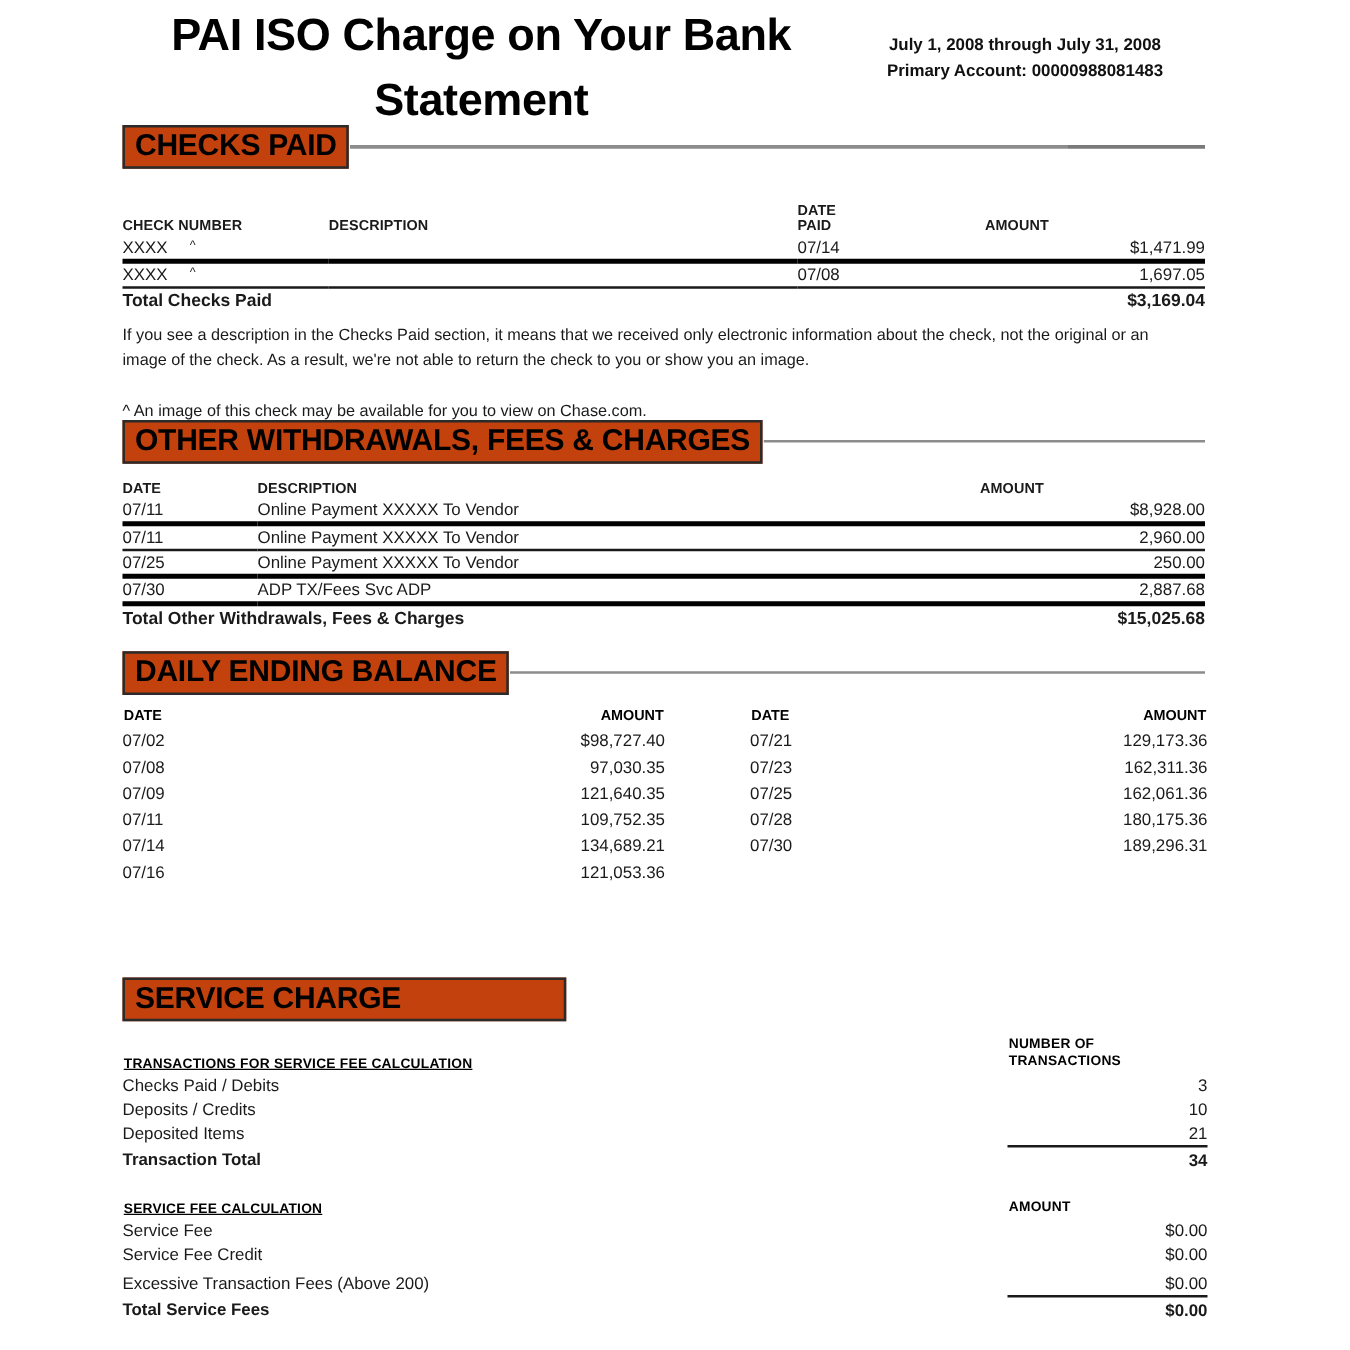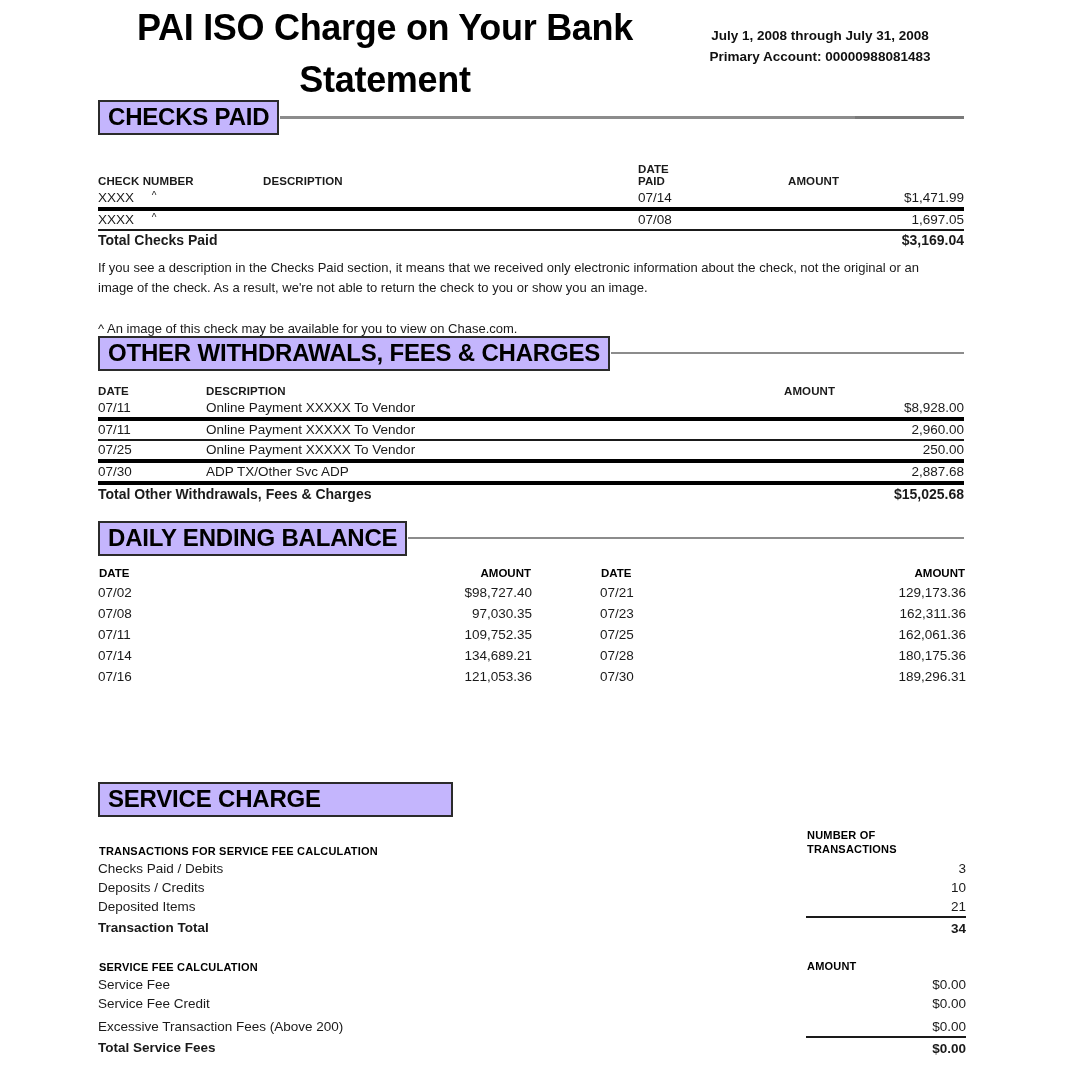--- a/index.html
+++ b/index.html
@@ -50,21 +50,21 @@
     display: flex;
     align-items: center;
   }
   .sec-box {
     border: 2px solid #2b2b2b;
     padding: 2px 8px 3px 8px;
     font-size: 24px;
     font-weight: bold;
     letter-spacing: -0.2px;
     line-height: 1.08;
-    background: #c4b5fd;
+    background: #c2410c;
     white-space: nowrap;
   }
   .sec-box.wide { width: 335px; }
   .sec-rule {
     flex: 1 1 auto;
     height: 2px;
     background: #8c8c8c;
     margin-left: 1px;
   }
   .sec-rule.bump { background: linear-gradient(to right,#8c8c8c 0%,#8c8c8c 84%,#7a7a7a 84%,#7a7a7a 100%); height: 3px; }
@@ -126,21 +126,21 @@
   .deb-col th.r, .deb-col td.r { text-align: right; }
   .deb-col td { padding: 3px 0; color: #1a1a1a; }
   .deb-col.right-col { padding-left: 68px; width: calc(50% - 68px); }
 
   
   .sc-tbl { width: 868px; border-collapse: collapse; font-size: 13.5px; margin-top: 4px; }
   .sc-tbl th {
     font-size: 11px; font-weight: bold; vertical-align: bottom;
     padding-bottom: 2px; white-space: pre-line; letter-spacing: 0.2px;
   }
-  .sc-tbl th.l { text-align: left; font-size: 11px; }
+  .sc-tbl th.l { text-align: left; font-size: 11px; text-decoration: underline; }
   .sc-tbl th.r { text-align: left; line-height: 1.3; }
   .sc-tbl td { padding: 2px 0; color: #1a1a1a; }
   .sc-tbl td.r { text-align: right; }
   .sc-tbl tr.sum td { border-top: 2px solid #1a1a1a; font-weight: bold; padding-top: 3px; }
   .sc-tbl tr.sum td.l { border-top: none; }
   .lbl-bold { font-weight: bold; }
 </style>
 </head>
 <body>
 
@@ -233,21 +233,21 @@
         <td>Online Payment XXXXX To Vendor</td>
         <td class="num">2,960.00</td>
       </tr>
       <tr class="thick">
         <td>07/25</td>
         <td>Online Payment XXXXX To Vendor</td>
         <td class="num">250.00</td>
       </tr>
       <tr class="thick">
         <td>07/30</td>
-        <td>ADP TX/Other Svc ADP</td>
+        <td>ADP TX/Fees Svc ADP</td>
         <td class="num">2,887.68</td>
       </tr>
       <tr class="total-row">
         <td colspan="2">Total Other Withdrawals, Fees &amp; Charges</td>
         <td class="num">$15,025.68</td>
       </tr>
     </tbody>
   </table>
 </div>
 
@@ -267,20 +267,24 @@
           </tr>
         </thead>
         <tbody>
           <tr>
             <td class="l">07/02</td>
             <td class="r">$98,727.40</td>
           </tr>
           <tr>
             <td class="l">07/08</td>
             <td class="r">97,030.35</td>
+          </tr>
+          <tr>
+            <td class="l">07/09</td>
+            <td class="r">121,640.35</td>
           </tr>
           <tr>
             <td class="l">07/11</td>
             <td class="r">109,752.35</td>
           </tr>
           <tr>
             <td class="l">07/14</td>
             <td class="r">134,689.21</td>
           </tr>
           <tr>

